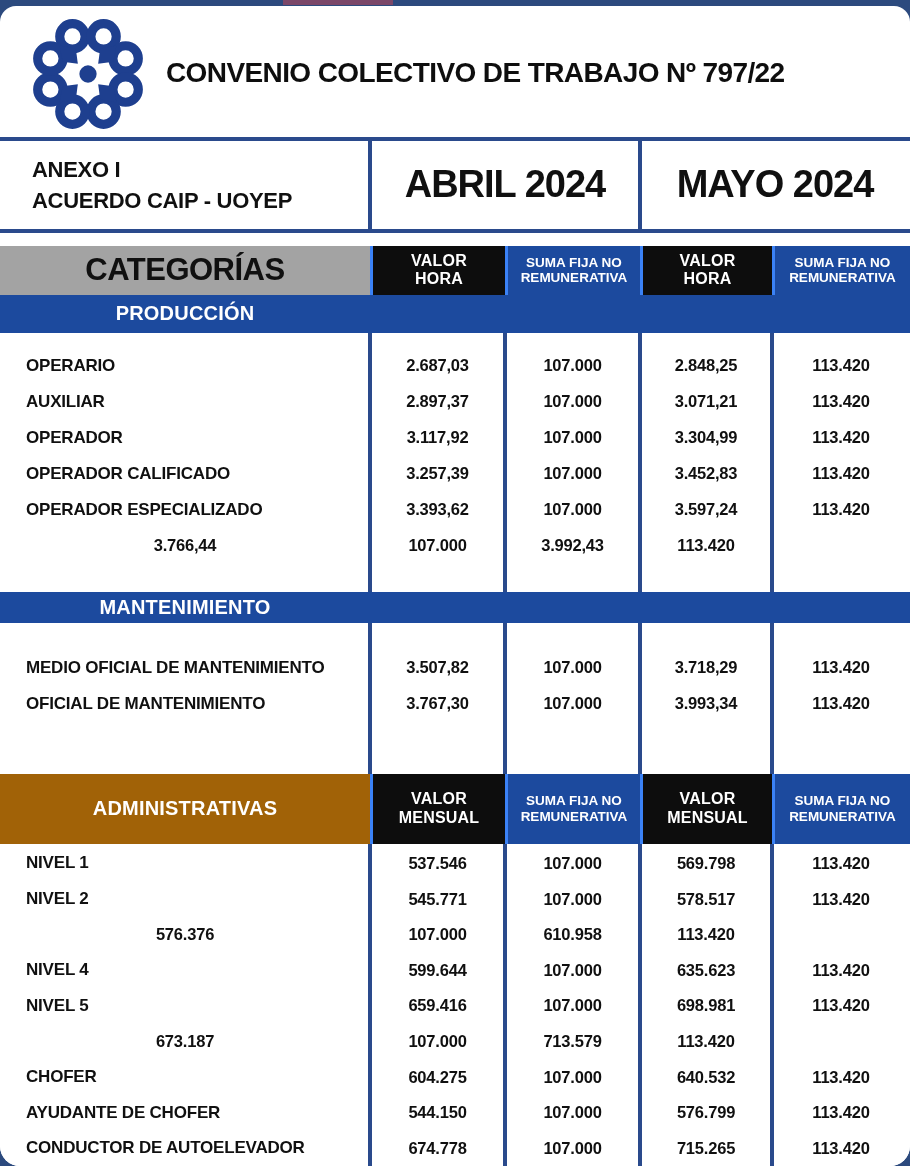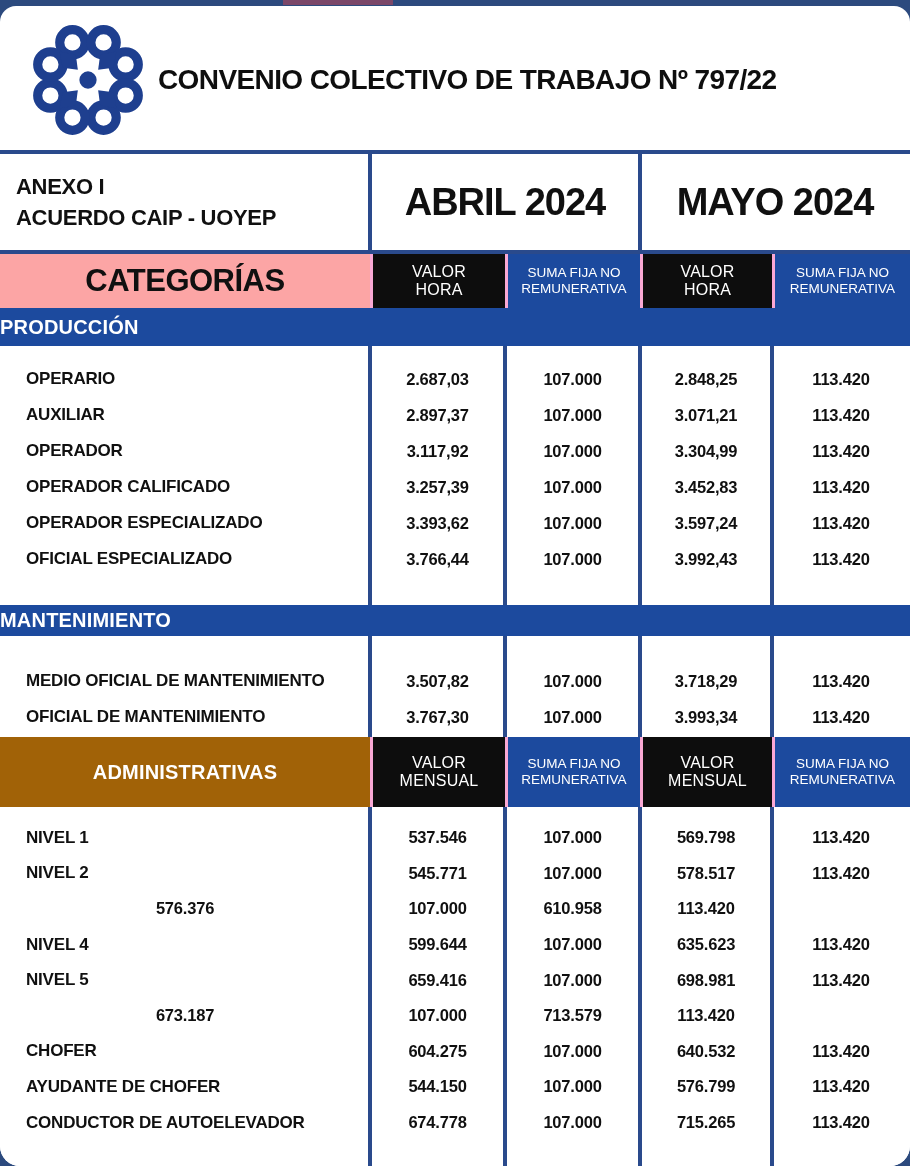--- a/index.html
+++ b/index.html
@@ -16,56 +16,56 @@
     background: #7b4768; z-index: 2;
   }
   .card {
     position: absolute; top: 6px; left: 0; right: 0; bottom: 0;
     background: #ffffff;
     border-radius: 16px 16px 20px 20px;
     overflow: hidden;
     display: flex; flex-direction: column;
   }
   
-  .hdr { height: 144px; display: flex; align-items: center; padding: 4px 18px 0 26px; gap: 8px; }
+  .hdr { height: 144px; display: flex; align-items: center; padding: 4px 18px 0 26px; gap: 16px; }
   .hdr svg { flex: 0 0 auto; }
   .titles { font-weight: bold; font-size: 28px; letter-spacing: -0.6px; line-height: 1.3; color: #0e0e0e; }
   
   .hline { height: 4px; background: #2a4a8c; flex: 0 0 auto; }
   .grid5 { display: grid; grid-template-columns: 370px 135px 135px 132px 138px; }
   .vline { position: absolute; top: 0; bottom: 0; width: 4px; background: #2a4a8c; }
   .v1 { left: 368px; } .v2 { left: 503px; } .v3 { left: 638px; } .v4 { left: 770px; }
   
   .anexo { height: 96px; display: grid; grid-template-columns: 370px 270px 270px; position: relative; background:#fff; }
-  .anexo .left { display: flex; flex-direction: column; justify-content: center; padding-left: 16px;
+  .anexo .left { display: flex; flex-direction: column; justify-content: center; padding-left: 32px;
                  font-size: 22px; font-weight: bold; letter-spacing: -0.3px; line-height: 31px; }
   .anexo .month { display: flex; align-items: center; justify-content: center;
                   font-size: 38px; font-weight: bold; letter-spacing: -1px; }
   
-  .cats { height: 54px; background: #fca5a5; }
+  .cats { height: 54px; background: #a3a3a3; margin-top: 13px; }
   .cats .catcell { display: flex; align-items: center; justify-content: center;
                    font-size: 31px; font-weight: bold; letter-spacing: -0.5px; }
   .hcell { display: flex; flex-direction: column; align-items: center; justify-content: center;
-           color: #fff; font-weight: normal; text-align: center; line-height: 1.15;
-           border-left: 3px solid #f9a8d4; }
+           color: #fff; font-weight: bold; text-align: center; line-height: 1.15;
+           border-left: 3px solid #3b82f6; }
   .hcell.black { background: #0d0d0d; font-size: 16px; letter-spacing: 0.2px; }
   .hcell.blue  { background: #1c4a9e; font-size: 13.5px; }
   
   .band { background: #1c4a9e; color: #fff; display: flex; align-items: center; flex: 0 0 auto; }
-  .band .bt { width: 370px; font-weight: bold; font-size: 20px; letter-spacing: 0.2px; }
+  .band .bt { width: 370px; text-align: center; font-weight: bold; font-size: 20px; letter-spacing: 0.2px; }
   .band.prod { height: 38px; }
   .band.mant { height: 31px; }
   .adminband { height: 70px; background: #a16207; flex: 0 0 auto; }
   .adminband .bandcell { display: flex; align-items: center; justify-content: center;
                          color: #fff; font-weight: bold; font-size: 20px; letter-spacing: 0.2px; }
   
   .rowsarea { position: relative; background: #fff; flex: 0 0 auto; }
   .rowsarea.prodrows { height: 259px; padding-top: 15px; }
-  .rowsarea.mantrows { height: 101px; padding-top: 27px; }
-  .rowsarea.adminrows { flex: 1 1 auto; padding-top: 13px; }
+  .rowsarea.mantrows { height: 151px; padding-top: 27px; }
+  .rowsarea.adminrows { flex: 1 1 auto; padding-top: 2px; }
   .trow { display: grid; grid-template-columns: 370px 135px 135px 132px 138px; align-items: center; height: 36px; }
   .adminrows .trow { height: 35.6px; }
   .cell.lbl { padding-left: 26px; font-size: 17px; font-weight: bold; letter-spacing: -0.2px; white-space: nowrap; }
   .cell.num { text-align: center; font-size: 16.5px; font-weight: bold; letter-spacing: -0.2px; }
 </style>
 </head>
 <body>
 
 <div class="maroon-accent"></div>
 
@@ -168,21 +168,20 @@
         <div class="cell num">113.420</div>
       </div>
       <div class="trow">
         <div class="cell lbl">OPERADOR ESPECIALIZADO</div>
         <div class="cell num">3.393,62</div>
         <div class="cell num">107.000</div>
         <div class="cell num">3.597,24</div>
         <div class="cell num">113.420</div>
       </div>
       <div class="trow">
-        <div class="cell lbl">OFICIAL ESPECIALIZADO</div>
         <div class="cell num">3.766,44</div>
         <div class="cell num">107.000</div>
         <div class="cell num">3.992,43</div>
         <div class="cell num">113.420</div>
       </div>
     </div>
 
   <div class="band mant">
     <div class="bt">MANTENIMIENTO</div>
   </div>

